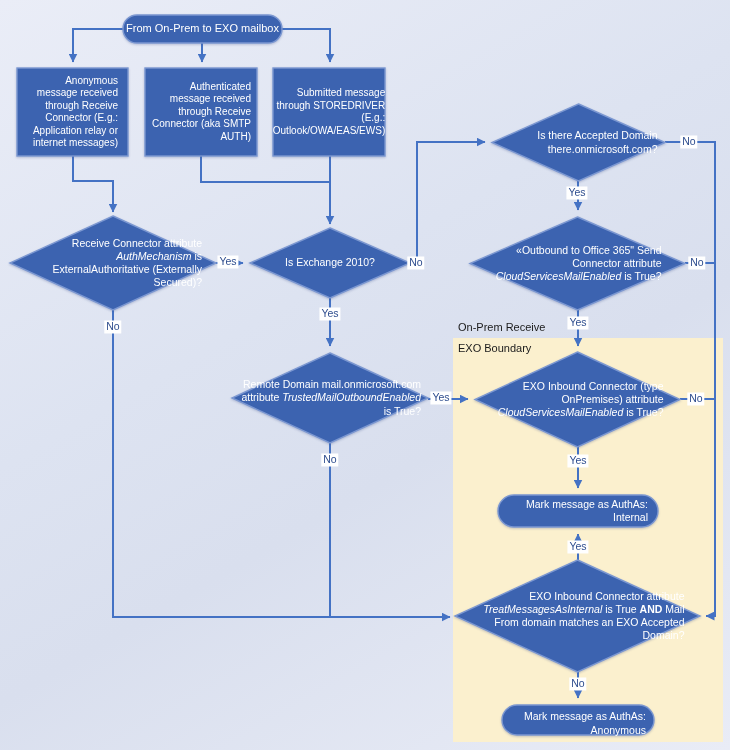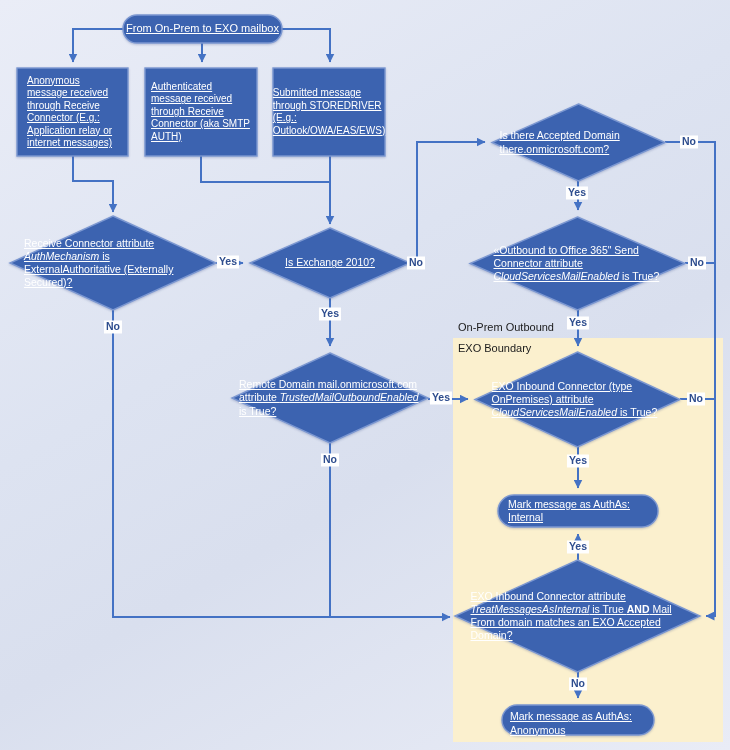--- a/index.html
+++ b/index.html
@@ -5,29 +5,29 @@
   html,body{margin:0;padding:0;background:#cfd6e8;}
   #canvas{
     position:relative;width:730px;height:750px;overflow:hidden;
     background:linear-gradient(150deg,#EAEDF7 0%,#DDE3F1 40%,#D9DFEE 60%,#E9ECF6 100%);
     font-family:"Liberation Sans",sans-serif;
   }
   #wires{position:absolute;left:0;top:0;z-index:1;}
   .shape{filter:drop-shadow(0.5px 1px 1px rgba(60,80,140,.30));}
   .nt{
     position:absolute;display:flex;align-items:center;justify-content:center;
-    text-align:left;color:#ffffff;line-height:1.25;z-index:3;pointer-events:none;text-decoration:underline;
+    text-align:right;color:#ffffff;line-height:1.25;z-index:3;pointer-events:none;
   }
   .nt em{font-style:italic;}
   .nt strong{font-weight:bold;}
   .d{font-size:10.5px;}
   .b{font-size:10px;}
   .el{
     position:absolute;transform:translate(-50%,-50%);background:#ffffff;
-    color:#2E4D8E;font-size:10.5px;line-height:1.05;padding:1px 2px;z-index:4;font-weight:bold;
+    color:#2E4D8E;font-size:10.5px;line-height:1.05;padding:1px 2px;z-index:4;
   }
   .bl{position:absolute;color:#1b1b1b;font-size:11px;z-index:3;white-space:nowrap;}
 </style>
 </head>
 <body>
 
 <div id="canvas">
 
   <svg id="wires" width="730" height="750" viewBox="0 0 730 750">
     <defs>
@@ -71,21 +71,21 @@
       <polygon class="shape" points="330,228 410,263 330,298 250,263"></polygon>
       <polygon class="shape" points="577.5,217 685,263.5 577.5,310 470,263.5"></polygon>
       <polygon class="shape" points="330,353 428,398 330,443 232,398"></polygon>
       <polygon class="shape" points="577.5,352 680,399.5 577.5,447 475,399.5"></polygon>
       <polygon class="shape" points="577.5,560 700,616 577.5,672 455,616"></polygon>
       <rect class="shape" x="498" y="495" width="160" height="32" rx="16"></rect>
       <rect class="shape" x="502" y="705" width="152" height="30" rx="15"></rect>
     </g>
   </svg>
 
-  <div class="bl" style="left:458px;top:321px;">On-Prem Outbound</div>
+  <div class="bl" style="left:458px;top:321px;">On-Prem Receive</div>
   <div class="bl" style="left:458px;top:342px;">EXO Boundary</div>
 
   <div class="nt" style="left:123px;top:15px;width:159px;height:28px;font-size:11px;">From On-Prem to EXO mailbox</div>
 
   <div class="nt b" style="left:17px;top:68px;width:111px;height:88px;padding:10px;box-sizing:border-box;">Anonymous message received through Receive Connector (E.g.: Application relay or internet messages)</div>
 
   <div class="nt b" style="left:145px;top:68px;width:112px;height:88px;padding:11px 6px;box-sizing:border-box;">Authenticated message received through Receive Connector (aka SMTP AUTH)</div>
 
   <div class="nt b" style="left:273px;top:68px;width:112px;height:88px;padding:2px 4px;box-sizing:border-box;border-radius:28px;">Submitted message through STOREDRIVER (E.g.: Outlook/OWA/EAS/EWS)</div>
 

